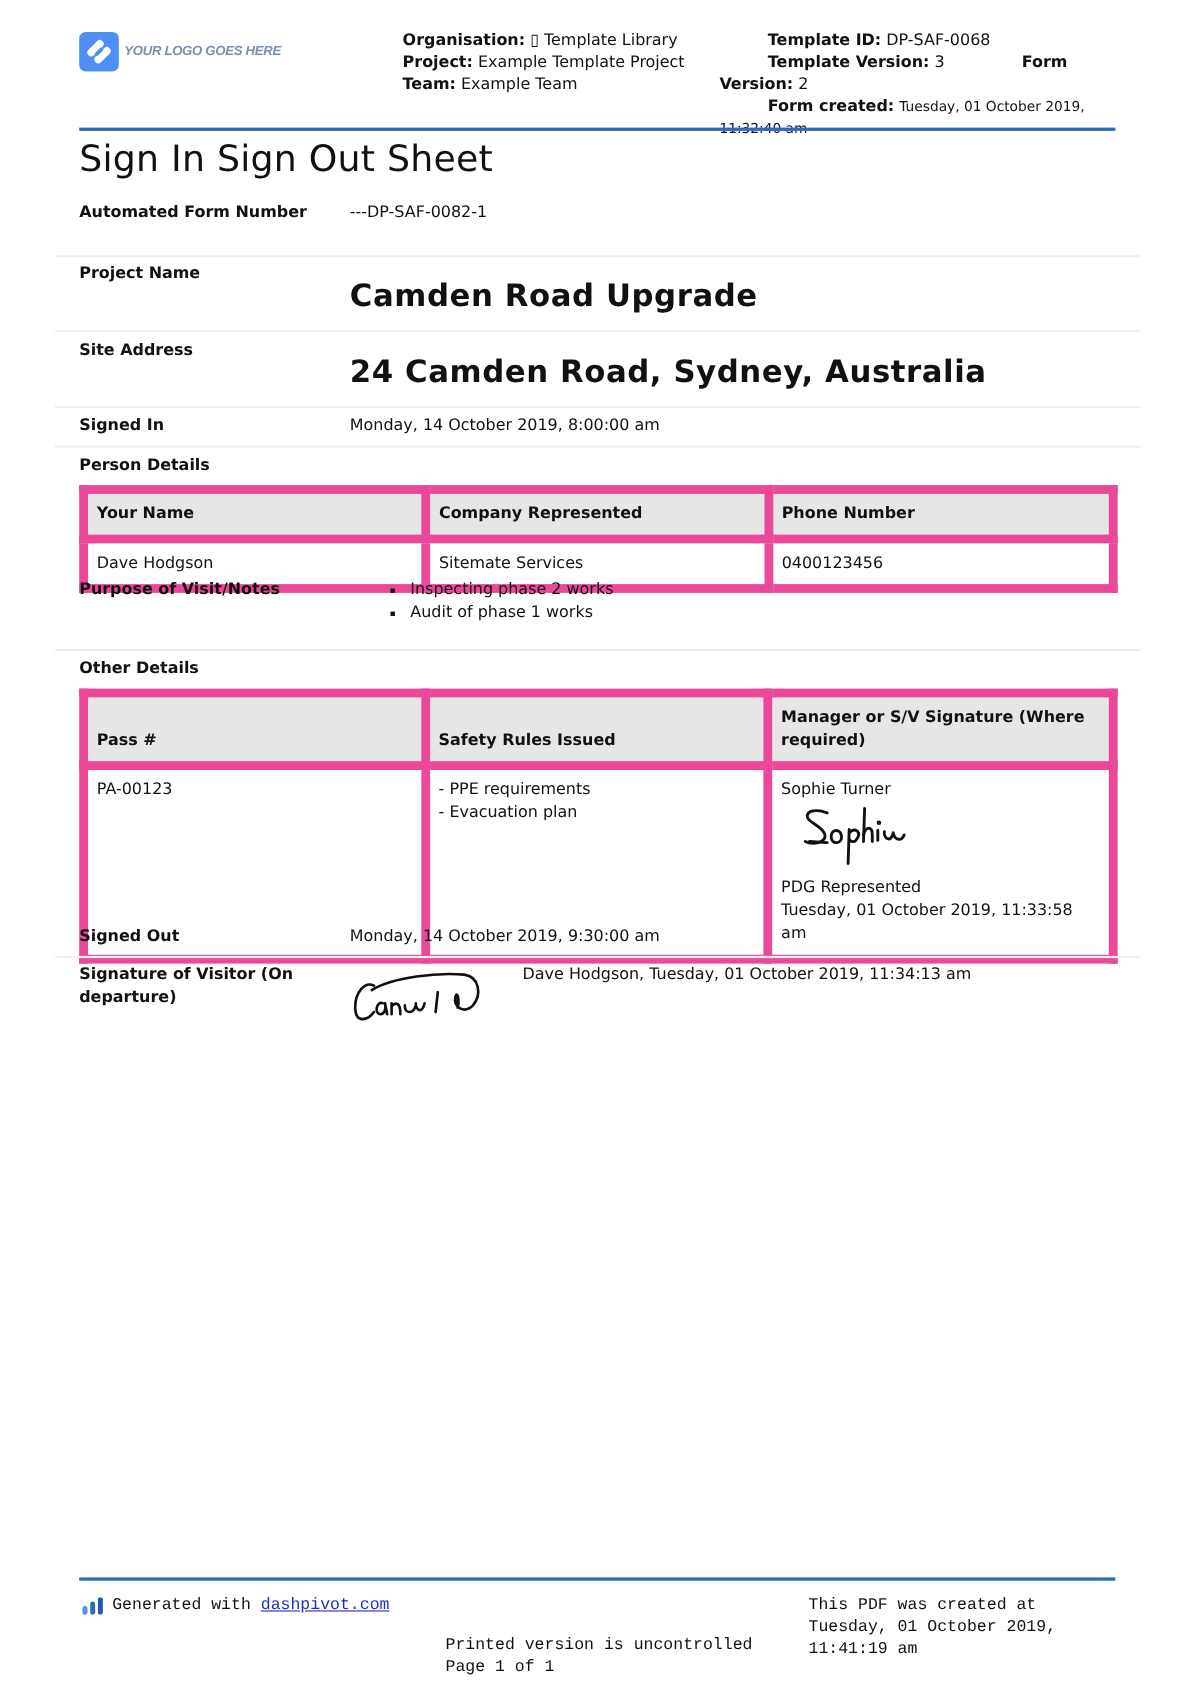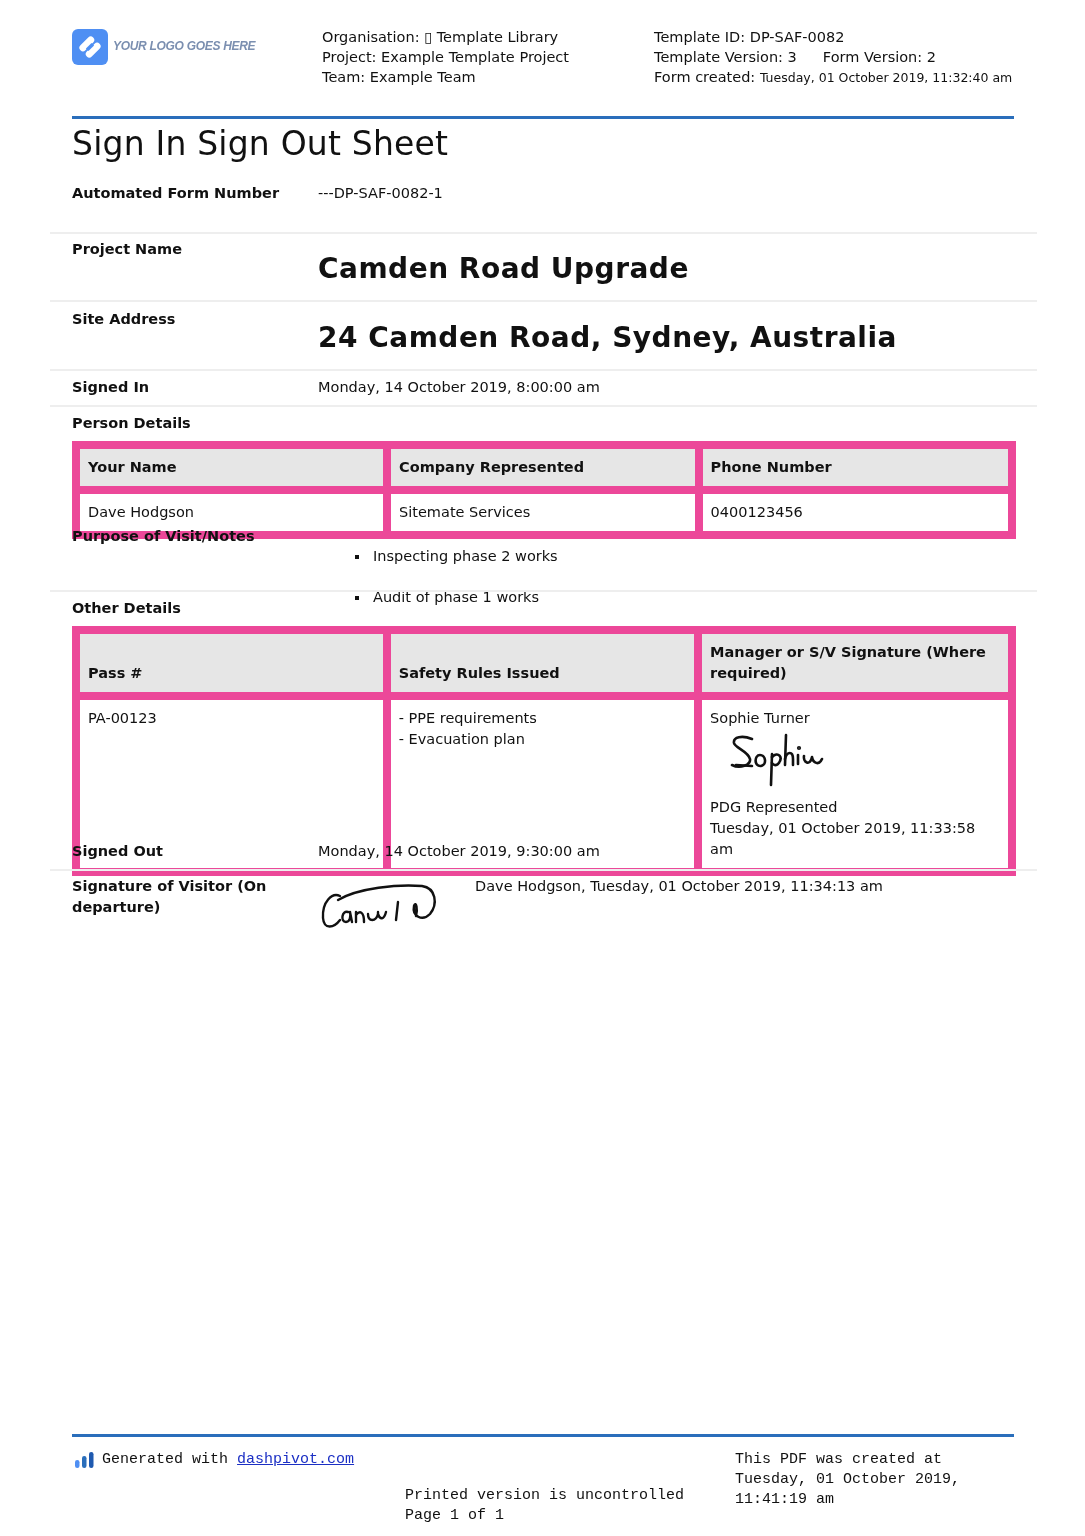--- a/index.html
+++ b/index.html
@@ -4,40 +4,40 @@
 <style>
   html, body { margin:0; padding:0; background:#ffffff; }
   body { width:1085px; height:1536px; position:relative; font-family:"DejaVu Sans", sans-serif; color:#111; overflow:hidden; }
   .abs { position:absolute; }
 
   
   .logo { left:72px; top:29px; width:36px; height:36px; background:#4f8ff3; border-radius:6px; }
   .logo svg { display:block; }
   .logo-text { left:113px; top:39px; font-family:"Liberation Sans", sans-serif; font-style:italic; font-weight:bold; color:#7b8fb0; font-size:12px; letter-spacing:-0.3px; }
   .meta { font-size:14.5px; line-height:20px; color:#111; }
-  .meta .lbl { font-weight:normal; }
+  .meta .lbl { font-weight:bold;margin-left:44px; }
   .meta-org { left:322px; top:27px; }
   .meta-tpl { left:654px; top:27px; width:360px; }
   .meta-tpl .small { font-size:12.5px; }
   .rule-blue { left:72px; width:942px; height:3px; background:#2a6ebb; }
 
   h1.title { left:72px; top:124px; margin:0; font-weight:normal; font-size:33px; letter-spacing:0.2px; }
 
   .row-sep { left:50px; width:987px; height:2px; background:#eeeeee; }
   .lbl-col { left:72px; width:220px; font-weight:bold; font-size:14.5px; line-height:21px; }
   .val { left:318px; font-size:14.5px; line-height:21px; }
   .val-big { left:318px; font-weight:bold; font-size:28px; letter-spacing:0.5px; }
 
   table.grid { position:absolute; left:72px; width:944px; border-collapse:collapse; font-size:14.5px; }
   table.grid th, table.grid td { border:8px solid #ec4899; text-align:left; vertical-align:top; padding:8px 8px; line-height:21px; }
   table.grid th { background:#e6e6e6; font-weight:bold; }
   table.grid td { background:#fff; }
 
   ul.notes { margin:0; padding:0 0 0 55px; list-style:none; font-size:14.5px; line-height:21px; }
-  ul.notes li { position:relative;margin-top:20px; }
+  ul.notes li { position:relative; }
   ul.notes li::before { content:""; position:absolute; left:-18px; top:9px; width:4px; height:4px; background:#111; }
 
   .footer { font-size:15px; line-height:20px;font-family:Liberation Mono, monospace; }
   .footer a { color:#1b2fc4; text-decoration:underline; }
 </style>
 </head>
 <body>
 
 <div class="abs logo">
   <svg width="36" height="36" viewBox="0 0 36 36">
@@ -52,21 +52,21 @@
 </div>
 <div class="abs logo-text">YOUR LOGO GOES HERE</div>
 
 <div class="abs meta meta-org">
   <div><span class="lbl">Organisation:</span> <span>▯ Template Library</span></div>
   <div><span class="lbl">Project:</span> <span>Example Template Project</span></div>
   <div><span class="lbl">Team:</span> <span>Example Team</span></div>
 </div>
 
 <div class="abs meta meta-tpl">
-  <div><span class="lbl">Template ID:</span> <span>DP-SAF-0082</span></div>
+  <div><span class="lbl">Template ID:</span> <span>DP-SAF-0068</span></div>
   <div><span class="lbl">Template Version:</span> <span>3</span><span style="display:inline-block;width:26px"></span><span class="lbl">Form Version:</span> <span>2</span></div>
   <div><span class="lbl">Form created:</span> <span class="small">Tuesday, 01 October 2019, 11:32:40 am</span></div>
 </div>
 
 <div class="abs rule-blue" style="top:116px"></div>
 
 <h1 class="abs title">Sign In Sign Out Sheet</h1>
 
 <div class="abs lbl-col" style="top:183px">Automated Form Number</div>
 <div class="abs val" style="top:183px">---DP-SAF-0082-1</div>

